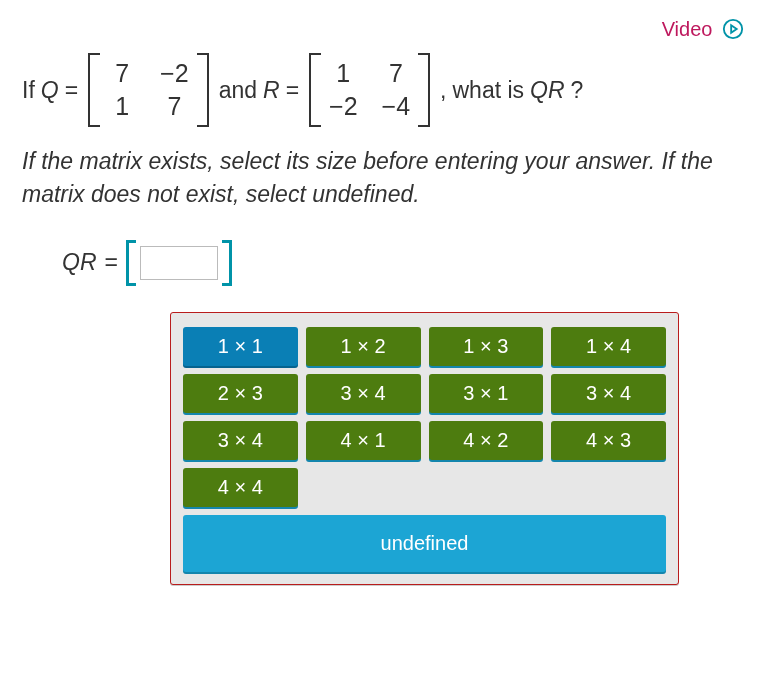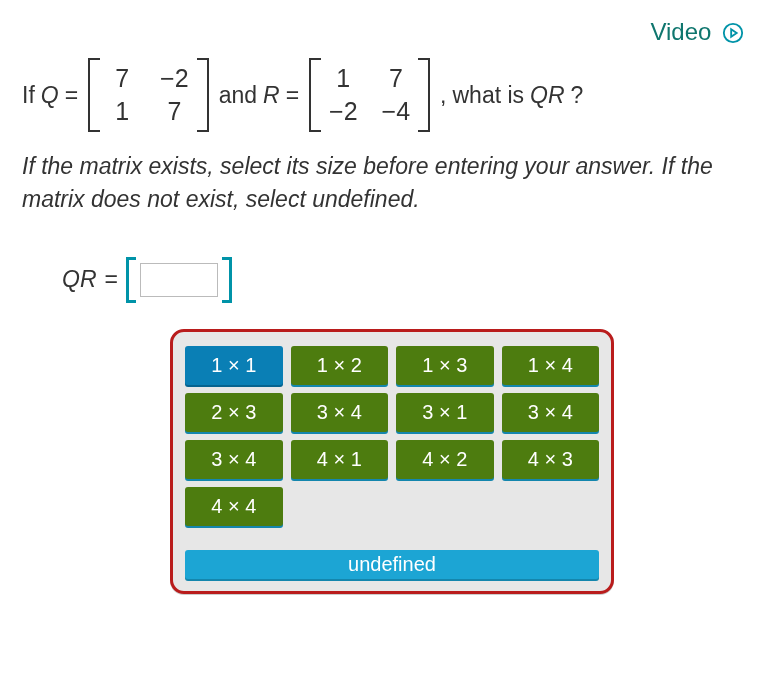--- a/index.html
+++ b/index.html
@@ -8,22 +8,22 @@
     padding: 18px 22px;
     font-family: Verdana, Geneva, sans-serif;
     font-size: 23px;
     color: #333;
     width: 766px;
     height: 674px;
     background: #fff;
   }
   .video-link {
     text-align: right;
-    color: #0f766e;
-    font-size: 24px;
+    color: #be185d;
+    font-size: 20px;
     margin-bottom: 12px;
     cursor: pointer;
   }
   .video-link svg { vertical-align: -4px; margin-left: 4px; }
   .question-line {
     display: flex;
     align-items: center;
     flex-wrap: nowrap;
     gap: 6px;
     margin-bottom: 18px;
@@ -46,21 +46,21 @@
     grid-template-columns: repeat(2, auto);
     column-gap: 24px;
     row-gap: 4px;
     padding: 6px 8px;
     font-size: 25px;
   }
   .mgrid span { text-align: center; min-width: 28px; }
   .instructions {
     font-style: italic;
     line-height: 1.45;
-    margin-bottom: 40px;
+    margin-bottom: 28px;
   }
   .answer-line {
     display: flex;
     align-items: center;
     margin-left: 40px;
     margin-bottom: 26px;
     gap: 8px;
   }
   .ans-matrix {
     display: inline-flex;
@@ -77,24 +77,24 @@
     width: 78px;
     height: 34px;
     border: 1px solid #bbb;
     margin: 6px 4px;
     font-size: 20px;
     text-align: center;
     background: #fff;
   }
   .sizegrid-wrap {
     margin-left: 148px;
-    width: 444px;
+    width: 509px;
     background: #e7e7e7;
-    border: 3px solid #b91c1c;
-    border-radius: 14px;
+    border: 1px solid #b91c1c;
+    border-radius: 3px;
     padding: 14px 12px 12px 12px;
     box-shadow: 0 1px 0 #ccc;
   }
   .sizegrid {
     display: grid;
     grid-template-columns: repeat(4, 1fr);
     gap: 8px;
     margin-bottom: 8px;
   }
   .szbtn {
@@ -112,27 +112,26 @@
   .szbtn.selected {
     background: #0a7fb5;
     box-shadow: 0 2px 0 #06638f;
   }
   .undef {
     width: 100%;
     background: #1ca5d4;
     color: #fff;
     font-size: 20px;
     text-align: center;
-    padding: 3px 0;
+    padding: 17px 0;
     border-radius: 3px;
     cursor: pointer;
     border: none;
     box-shadow: 0 2px 0 #1486ad;
     font-family: inherit;
-    margin-top: 16px;
   }
 </style>
 </head>
 <body>
 
 <div class="video-link">
   <span>Video</span>
   <svg width="22" height="22" viewBox="0 0 24 24" fill="none" stroke="#0093a8" stroke-width="2">
     <circle cx="12" cy="12" r="10"></circle>
     <path d="M10 8 L16 12 L10 16 Z" fill="none"></path>

